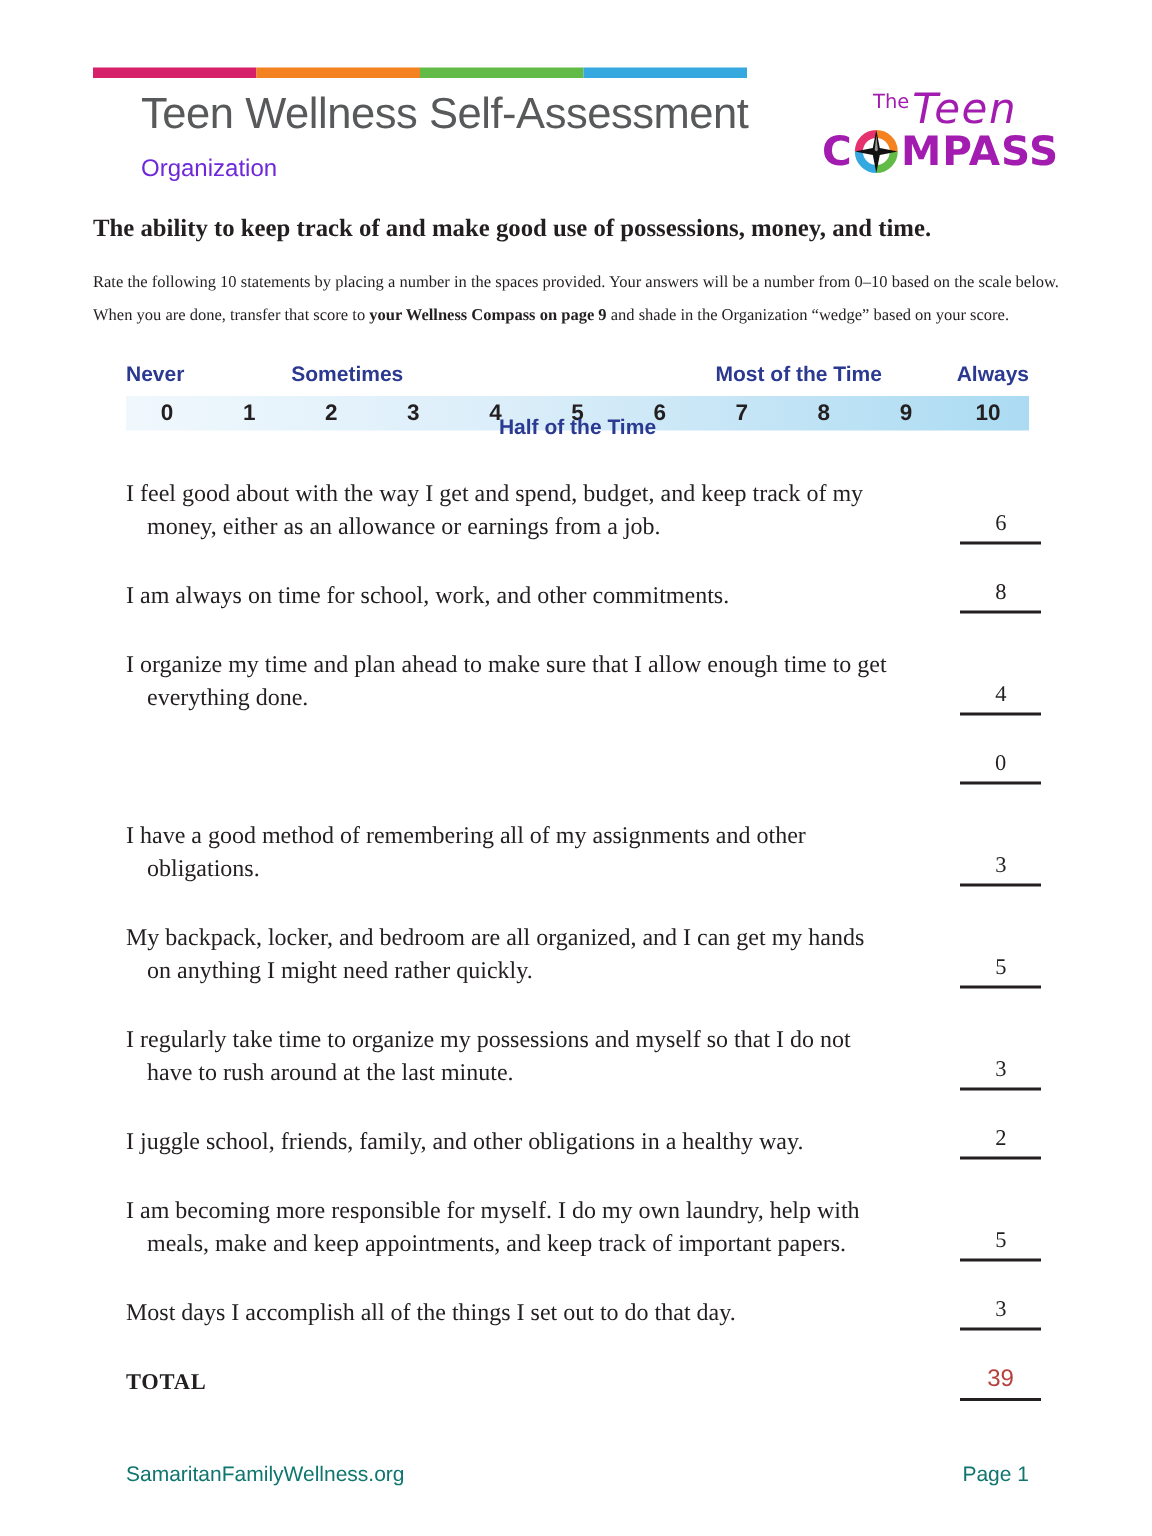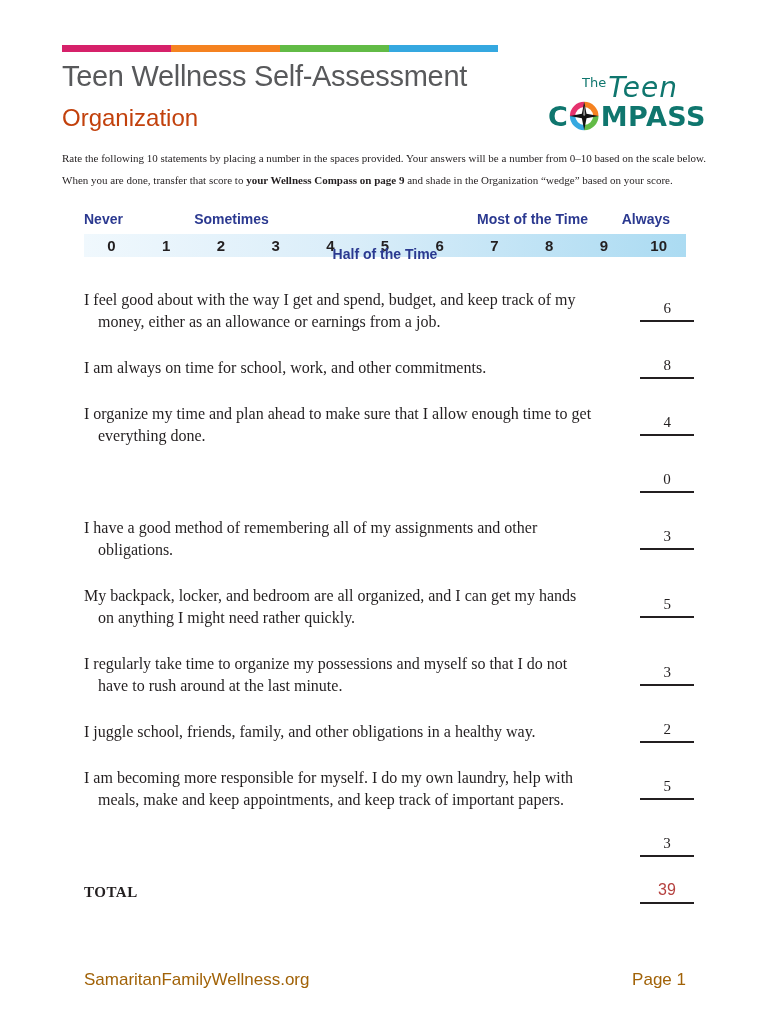--- a/index.html
+++ b/index.html
@@ -9,65 +9,65 @@
   .page { position:absolute; inset:0; padding:45px 62px 0 62px; }
 
   
   .topbar { width:436px; height:7px; display:flex; }
   .topbar div { flex:1; height:100%; }
   .seg-pink   { background:#d6216a; }
   .seg-orange { background:#f58220; }
   .seg-green  { background:#62bb46; }
   .seg-blue   { background:#35a8e0; }
 
-  .header-row { display:flex; justify-content:space-between; align-items:flex-end; }
+  .header-row { display:flex; justify-content:space-between; align-items:center;margin-left:32px; }
   .titles { padding-top:8px; }
   .page-title { font-family:"Liberation Sans", sans-serif; font-weight:400; font-size:29px; color:#58595b; letter-spacing:-0.3px; }
-  .page-subtitle { font-family:"Liberation Sans", sans-serif; font-weight:400; font-size:24px; color:#c2410c; margin-top:11px; }
+  .page-subtitle { font-family:"Liberation Sans", sans-serif; font-weight:400; font-size:16px; color:#6d28d9; margin-top:11px; }
 
   
-  .logo { width:158px; margin-top:2px; font-family:"DejaVu Sans", sans-serif; color:#0f766e; line-height:1; }
+  .logo { width:158px; margin-top:2px; font-family:"DejaVu Sans", sans-serif; color:#a21caf; line-height:1; }
   .logo-line1 { text-align:center; padding-left:6px; }
   .logo-the  { font-size:13px; font-weight:500; vertical-align:10px; margin-right:2px; }
   .logo-teen { font-size:28px; font-weight:500; letter-spacing:1px; font-style:italic; }
   .logo-line2 { display:flex; align-items:center; justify-content:center; margin-top:-2px; }
   .logo-c, .logo-mpass { font-size:27px; font-weight:600; letter-spacing:0.5px; }
   .logo-compass-svg { width:32px; height:32px; margin:0 1px; }
 
   
   .intro-bold { font-size:16.5px; font-weight:700; margin-top:20px; }
   .intro-para { font-size:11px; line-height:22px; margin-top:15px; text-align:justify; }
   .intro-para b { font-weight:700; }
 
   
   .scale-block { margin:20px 20px 0 22px; }
   .scale-labels { position:relative; height:18px; font-family:"Liberation Sans", sans-serif; font-weight:700; font-size:14px; color:#2b3990; }
   .scale-labels span { position:absolute; white-space:nowrap; top:0; }
   .lbl-never { left:0; }
   .lbl-sometimes { left:24.5%; transform:translateX(-50%); }
   .lbl-half { left:50%; transform:translateX(-50%);margin-top:35px; }
   .lbl-most { left:74.5%; transform:translateX(-50%); }
-  .lbl-always { right:16px; }
+  .lbl-always { right:0; }
   .scale-band { display:flex; height:23px; margin-top:5px; align-items:center;
                 background:linear-gradient(90deg,#f0f8fd 0%, #d9edf9 45%, #abdbf2 100%); }
   .scale-band span { flex:1; text-align:center; font-family:"Liberation Sans", sans-serif; font-weight:700; font-size:15px; color:#231f20; }
 
   
   .statements { margin:32px 0 0 22px; }
-  .stmt-row { display:flex; align-items:center; margin-bottom:24px;gap:48px; }
+  .stmt-row { display:flex; align-items:flex-end; margin-bottom:24px;gap:48px; }
   .stmt-text { width:512px; font-size:16px; line-height:22px; padding-left:14px; text-indent:-14px; }
   .score { margin-left:auto; margin-right:12px; width:54px; text-align:center;
            border-bottom:2px solid #231f20; padding-bottom:3px; font-size:15px; }
   .total-row { display:flex; justify-content:flex-end; align-items:center; margin-top:2px; }
   .total-label { font-size:15px; font-weight:700; letter-spacing:0.5px; }
   .total-value { font-family:"Liberation Sans", sans-serif; font-size:16px; color:#b5413f; font-weight:400; }
 
   
   .footer { position:absolute; left:84px; right:82px; bottom:34px; display:flex; justify-content:space-between;
-            font-family:"Liberation Sans", sans-serif; font-size:17px; color:#a16207; }
+            font-family:"Liberation Sans", sans-serif; font-size:14px; color:#0f766e; }
 </style>
 </head>
 <body>
 
 <div class="page">
 
   <div class="topbar">
     <div class="seg-pink"></div>
     <div class="seg-orange"></div>
     <div class="seg-green"></div>
@@ -92,20 +92,21 @@
           <path d="M 17 30 A 13 13 0 0 1 4 17" fill="none" stroke="#35a8e0" stroke-width="6"></path>
           <circle cx="17" cy="17" r="9" fill="#ffffff"></circle>
           <polygon points="17,1 19.6,14.4 33,17 19.6,19.6 17,33 14.4,19.6 1,17 14.4,14.4" fill="#111111"></polygon>
           <polygon points="17,5 18.2,15.8 17,17 15.8,15.8" fill="#ffffff" opacity="0.55"></polygon>
         </svg>
         <span class="logo-mpass">MPASS</span>
       </div>
     </div>
   </div>
 
+  <div class="intro-bold">The ability to keep track of and make good use of possessions, money, and time.</div>
   <div class="intro-para"><span>Rate the following 10 statements by placing a number in the spaces provided. Your answers will be a number from 0–10 based on the scale below. When you are done, transfer that score to </span><b>your Wellness Compass on page 9</b><span> and shade in the Organization “wedge” based on your score.</span></div>
 
   <div class="scale-block">
     <div class="scale-labels">
       <span class="lbl-never">Never</span>
       <span class="lbl-sometimes">Sometimes</span>
       <span class="lbl-half">Half of the Time</span>
       <span class="lbl-most">Most of the Time</span>
       <span class="lbl-always">Always</span>
     </div>
@@ -164,20 +165,21 @@
       <div class="stmt-text">I juggle school, friends, family, and other obligations in a healthy way.</div>
       <div class="score">2</div>
     </div>
 
     <div class="stmt-row">
       <div class="stmt-text">I am becoming more responsible for myself. I do my own laundry, help with meals, make and keep appointments, and keep track of important papers.</div>
       <div class="score">5</div>
     </div>
 
     <div class="stmt-row">
+      <div class="stmt-text">Most days I accomplish all of the things I set out to do that day.</div>
       <div class="score">3</div>
     </div>
 
     <div class="total-row">
       <div class="total-label">TOTAL</div>
       <div class="score total-value">39</div>
     </div>
 
   </div>
 

